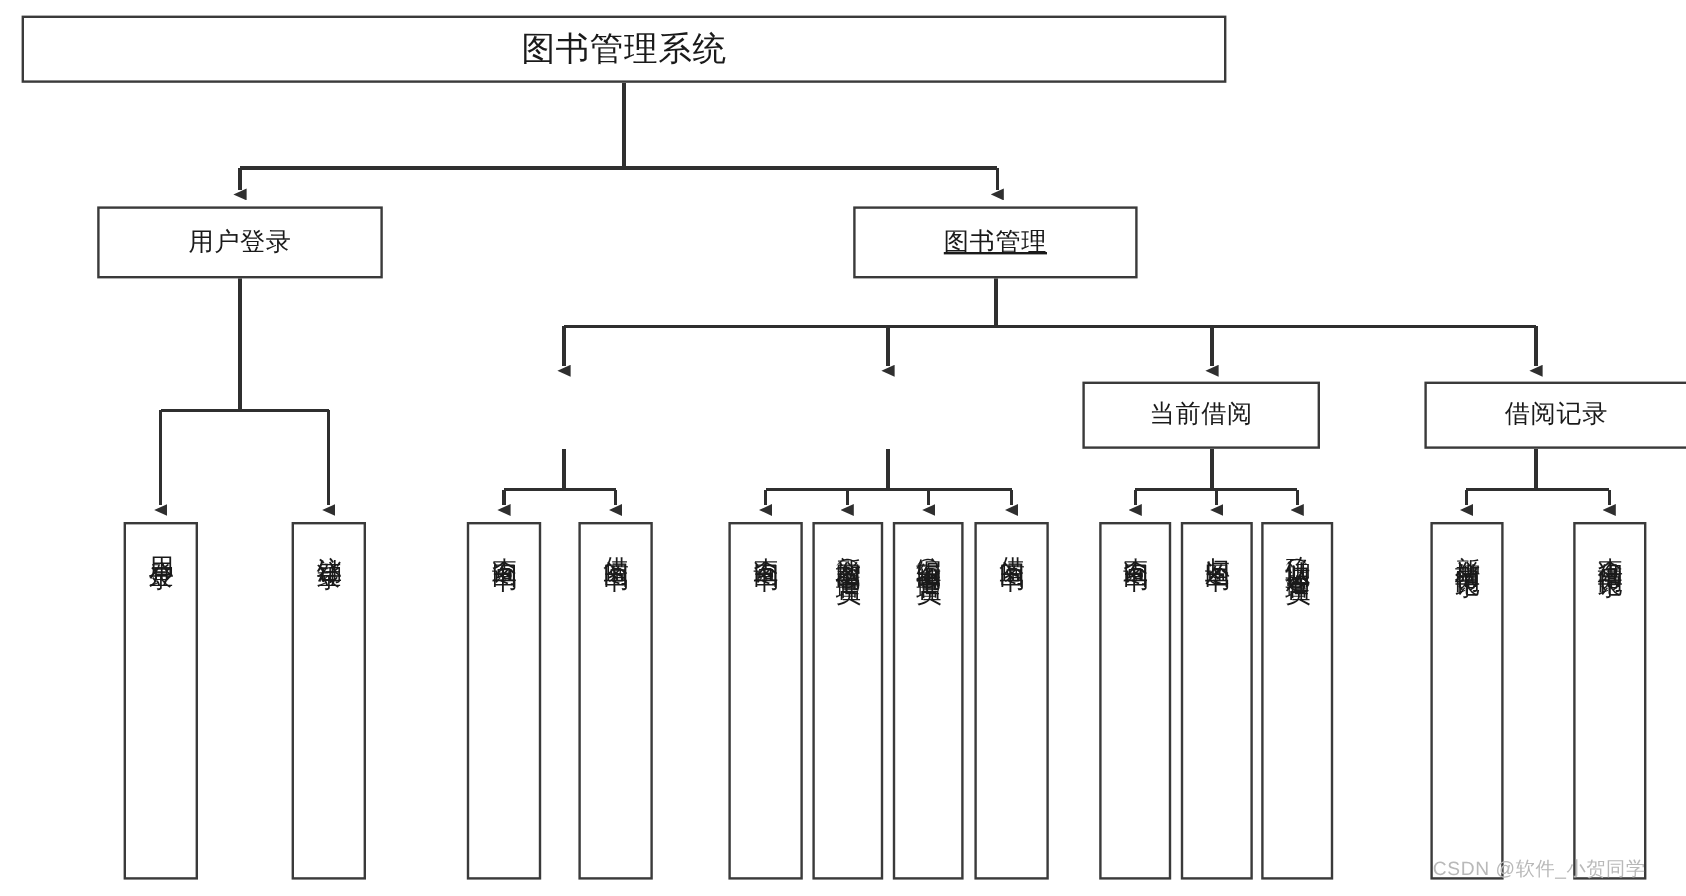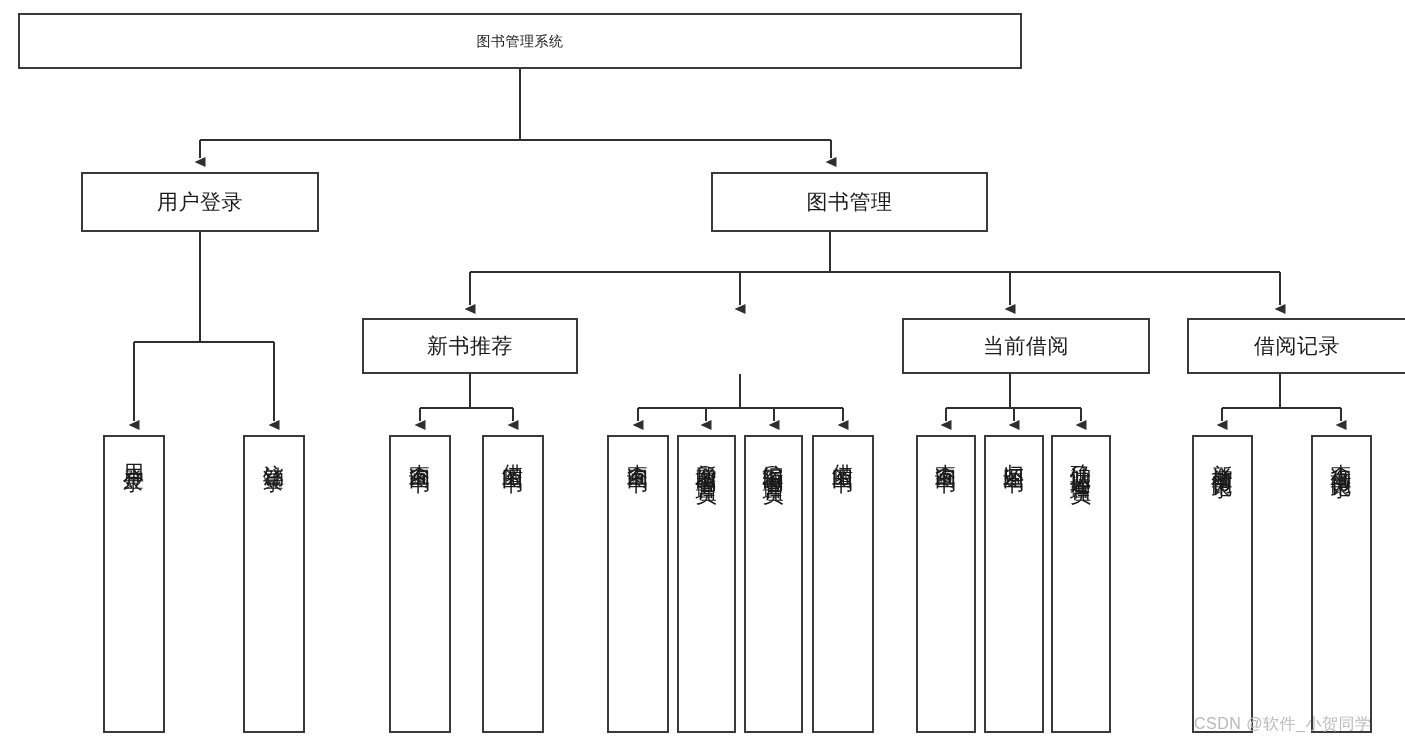--- a/index.html
+++ b/index.html
@@ -49,21 +49,21 @@
     padding-top: 10px;
   }
   .node.vert .label {
     writing-mode: vertical-rl;
     text-orientation: upright;
     font-size: 21px;
     line-height: 1.0;
     letter-spacing: 3px;
     white-space: nowrap;
   }
-  .node.root .label { font-size: 14px; }
+  .node.root .label { font-size: 28px; }
   .watermark {
     position: absolute;
     font-size: 16px;
     color: #b9b9b9;
     white-space: nowrap;
     letter-spacing: 0.5px;
   }
 </style>
 </head>
 <body>
@@ -121,28 +121,25 @@
     </g>
   </svg>
 
   <div class="node horiz root" style="left:18px;top:13px;width:1004px;height:56px;">
     <span class="label">图书管理系统</span>
   </div>
 
   <div class="node horiz" style="left:81px;top:172px;width:238px;height:60px;">
     <span class="label">用户登录</span>
   </div>
-  <div class="node horiz" style="left:711px;top:172px;width:277px;height:60px;">
+  <div class="node horiz" style="left:711px;top:172px;width:237px;height:60px;text-decoration:underline;">
     <span class="label">图书管理</span>
   </div>
 
-  <div class="node horiz" style="left:362px;top:318px;width:216px;height:56px;">
-    <span class="label">新书推荐</span>
-  </div>
-  <div class="node horiz" style="left:902px;top:318px;width:248px;height:56px;">
+  <div class="node horiz" style="left:902px;top:318px;width:198px;height:56px;">
     <span class="label">当前借阅</span>
   </div>
   <div class="node horiz" style="left:1170px;top:318px;width:220px;height:56px;margin-left:17px;">
     <span class="label">借阅记录</span>
   </div>
 
   <div class="node vert" style="left:103px;top:435px;width:62px;height:298px;">
     <span class="label">用户登录</span>
   </div>
   <div class="node vert" style="left:243px;top:435px;width:62px;height:298px;">

